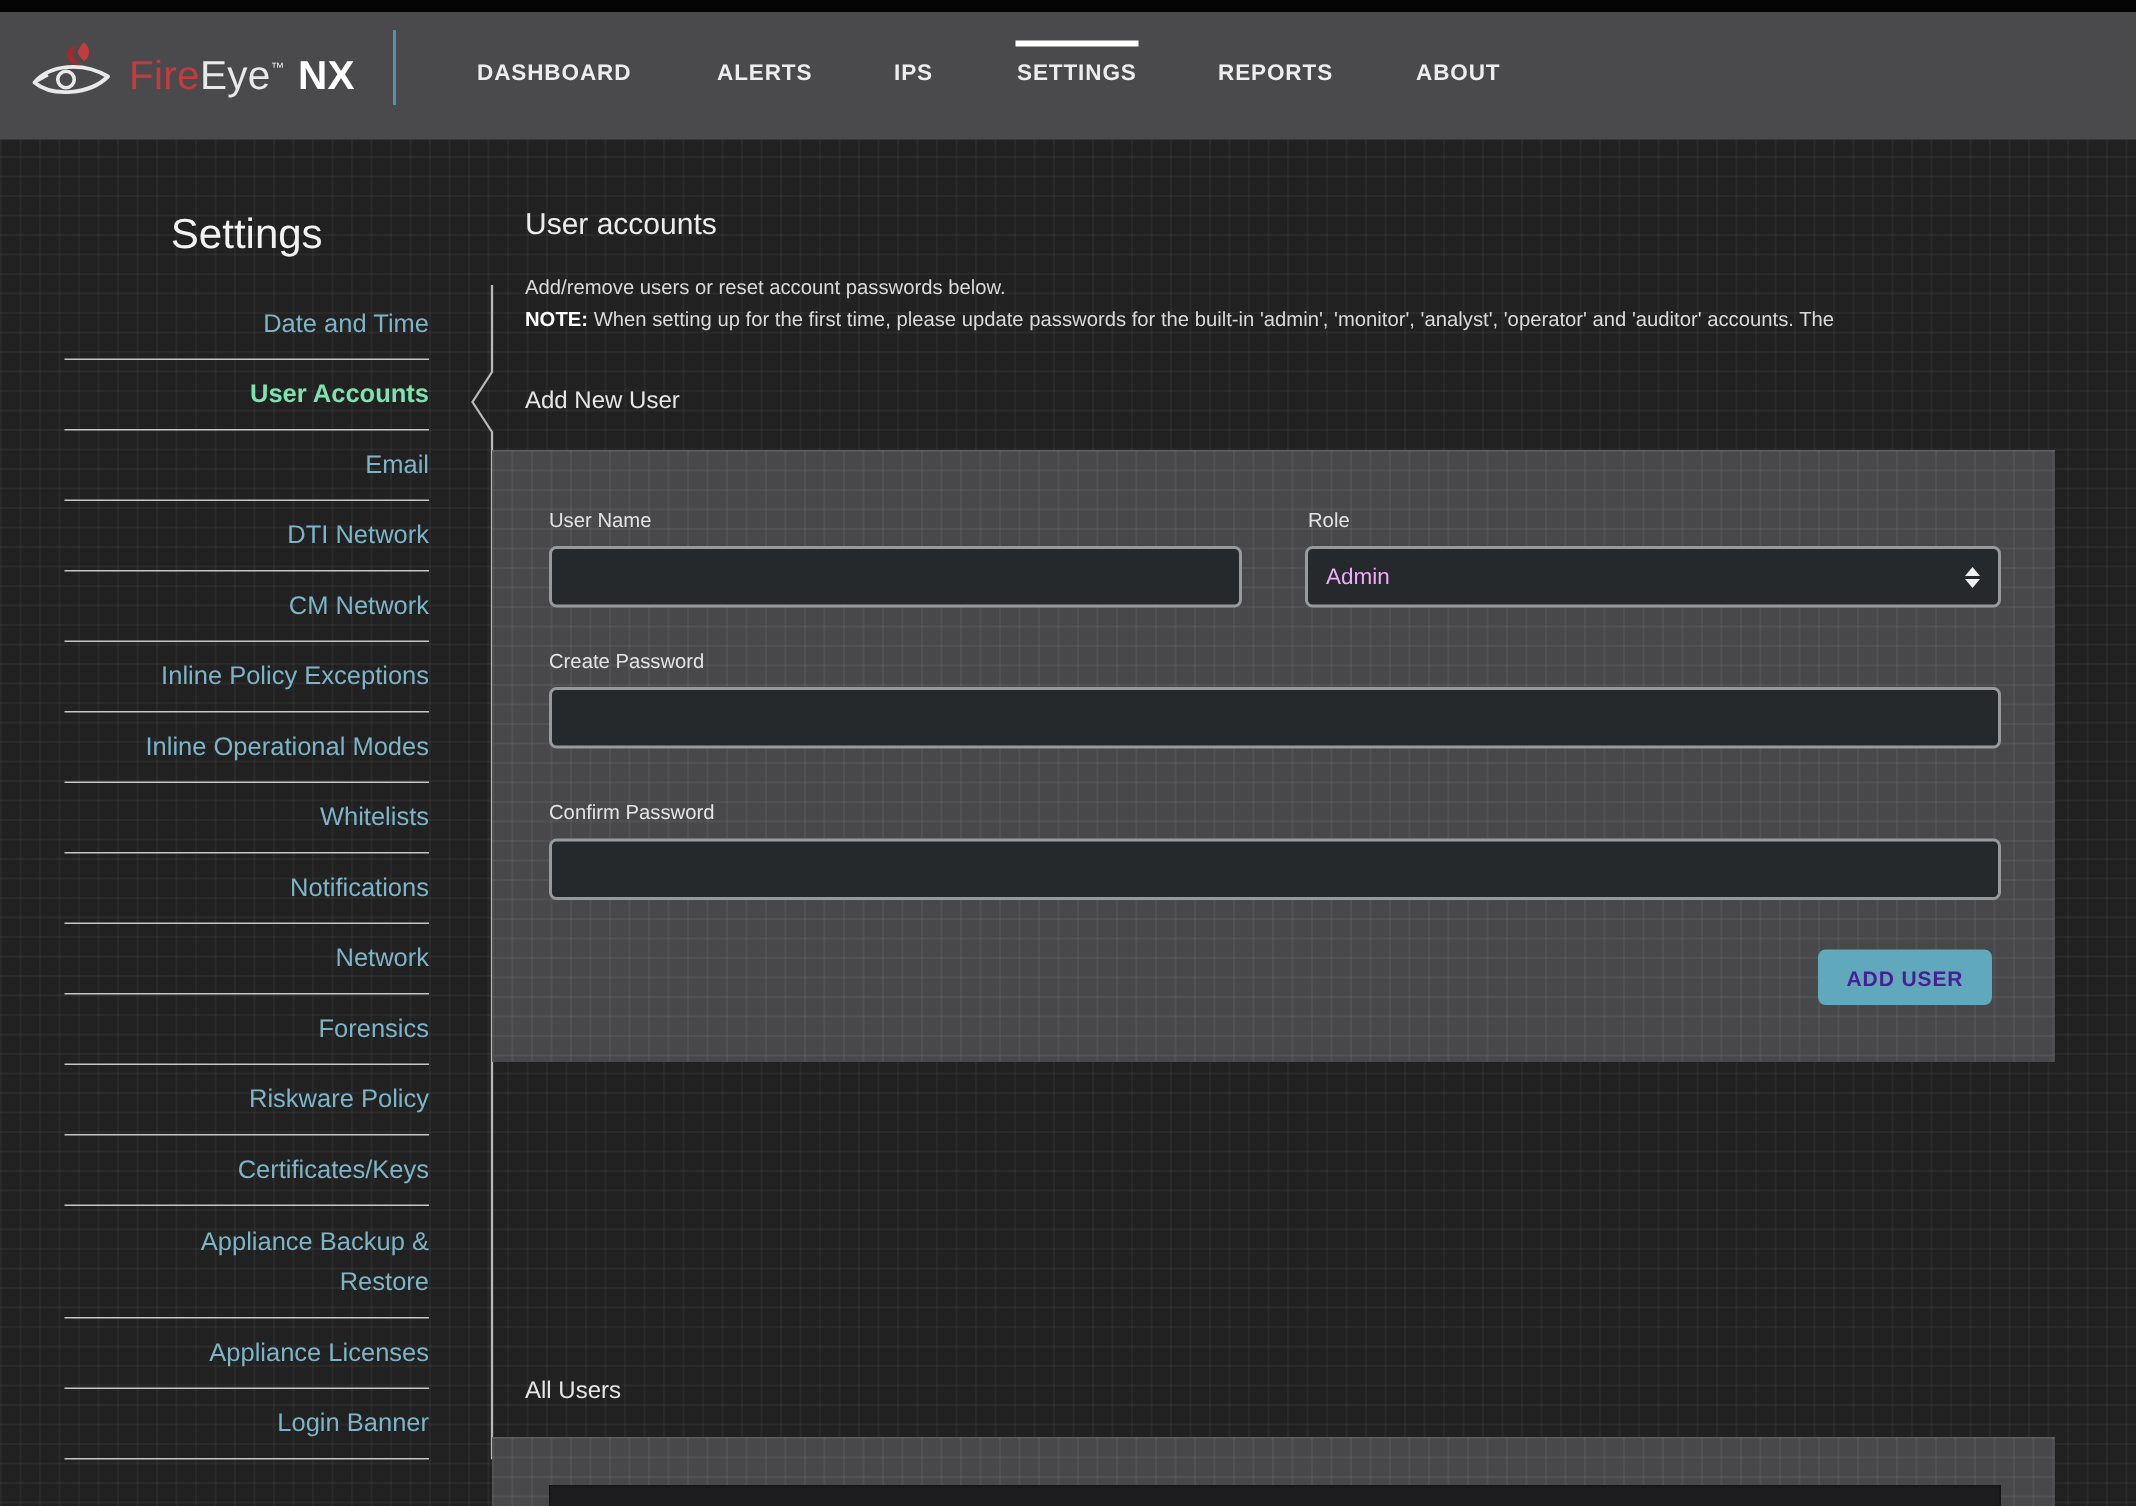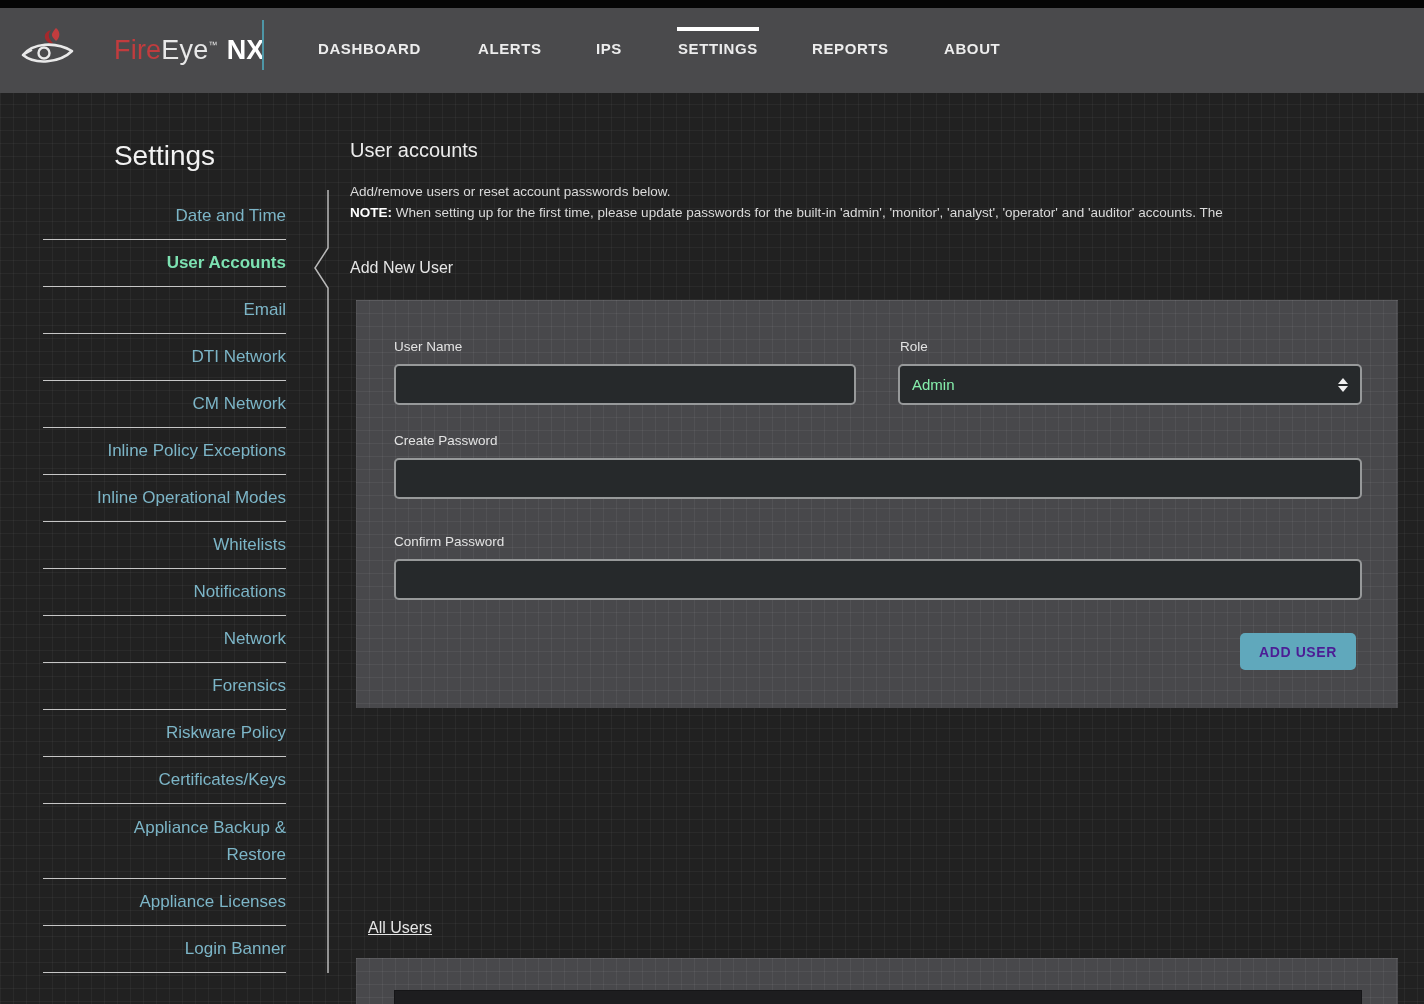--- a/index.html
+++ b/index.html
@@ -18,21 +18,21 @@
   }
 
   
   .top-black { position:absolute; left:0; top:0; width:1424px; height:8px; background:#050505; }
   .navbar {
     position:absolute; left:0; top:8px; width:1424px; height:85px;
     background:#4a4a4c;
   }
   .logo-wrap { position:absolute; left:20px; top:14px; height:56px; display:flex; align-items:center; }
   .logo-eye { margin-right:8px; }
-  .logo-text { font-size:27px; letter-spacing:0.2px; white-space:nowrap;margin-left:28px; }
+  .logo-text { font-size:27px; letter-spacing:0.2px; white-space:nowrap; }
   .logo-fire { color:#c13c3e; font-weight:400; }
   .logo-eyeword { color:#e8e8e8; font-weight:400; }
   .logo-tm { color:#e8e8e8; font-size:9px; vertical-align:top; line-height:20px; }
   .logo-nx { color:#ffffff; font-weight:700; margin-left:9px; }
   .brand-divider { position:absolute; left:262px; top:12px; width:2px; height:50px; background:#4e96a6; }
 
   .nav-item {
     position:absolute; top:32px;
     color:#ededed; font-size:15px; font-weight:600; letter-spacing:0.6px;
     cursor:pointer; white-space:nowrap;
@@ -58,24 +58,24 @@
   }
   .side-list li.wrap span { display:inline-block; max-width:200px; }
   .side-vline { position:absolute; left:312px; top:190px; }
 
   
   .main-title { position:absolute; left:350px; top:139px; font-size:20px; color:#ececec; font-weight:400; }
   .main-desc  { position:absolute; left:350px; top:181px; font-size:13.5px; line-height:21px; color:#dadada; white-space:nowrap; }
   .main-desc b { color:#ffffff; }
   .section-heading { position:absolute; font-size:16px; color:#e6e6e6; font-weight:400; }
   #add-new-user-heading { left:350px; top:259px; }
-  #all-users-heading    { left:368px; top:919px;text-decoration:underline; }
+  #all-users-heading    { left:350px; top:919px; }
 
   .panel {
-    position:absolute; left:356px; width:1042px;
+    position:absolute; left:328px; width:1042px;
     background-color:#48484b;
     background-image:
       linear-gradient(rgba(255,255,255,0.05) 1px, transparent 1px),
       linear-gradient(90deg, rgba(255,255,255,0.05) 1px, transparent 1px);
     background-size:13px 13px;
     box-shadow:inset 0 1px 0 rgba(255,255,255,0.06);
     overflow:hidden;
   }
   #add-user-panel { top:300px; height:408px; }
   #all-users-panel { top:958px; height:46px; }
@@ -83,21 +83,21 @@
   .field-label { position:absolute; font-size:13.5px; color:#e3e3e3; }
   .text-input {
     position:absolute; height:41px;
     background:#26292b; border:2px solid #97999a; border-radius:5px;
     color:#e8e8e8; font-size:15px; padding:0 12px; outline:none;
     font-family:"Liberation Sans","DejaVu Sans",sans-serif;
   }
   .select-box {
     position:absolute; height:41px;
     background:#26292b; border:2px solid #97999a; border-radius:5px;
-    color:#86efac; font-size:15px;
+    color:#f0abfc; font-size:15px;
     display:flex; align-items:center; padding:12px 12px; cursor:pointer;
   }
   .select-box .select-value { flex:1; }
   .updown-icon { display:flex; flex-direction:column; gap:2px; align-items:center; }
   .updown-icon .tri-up    { width:0; height:0; border-left:5px solid transparent; border-right:5px solid transparent; border-bottom:6px solid #f0f0f0; }
   .updown-icon .tri-down  { width:0; height:0; border-left:5px solid transparent; border-right:5px solid transparent; border-top:6px solid #f0f0f0; }
 
   #username-label { left:38px; top:39px; }
   #username-input { left:38px; top:64px; width:462px; }
   #role-label { left:544px; top:39px; }

